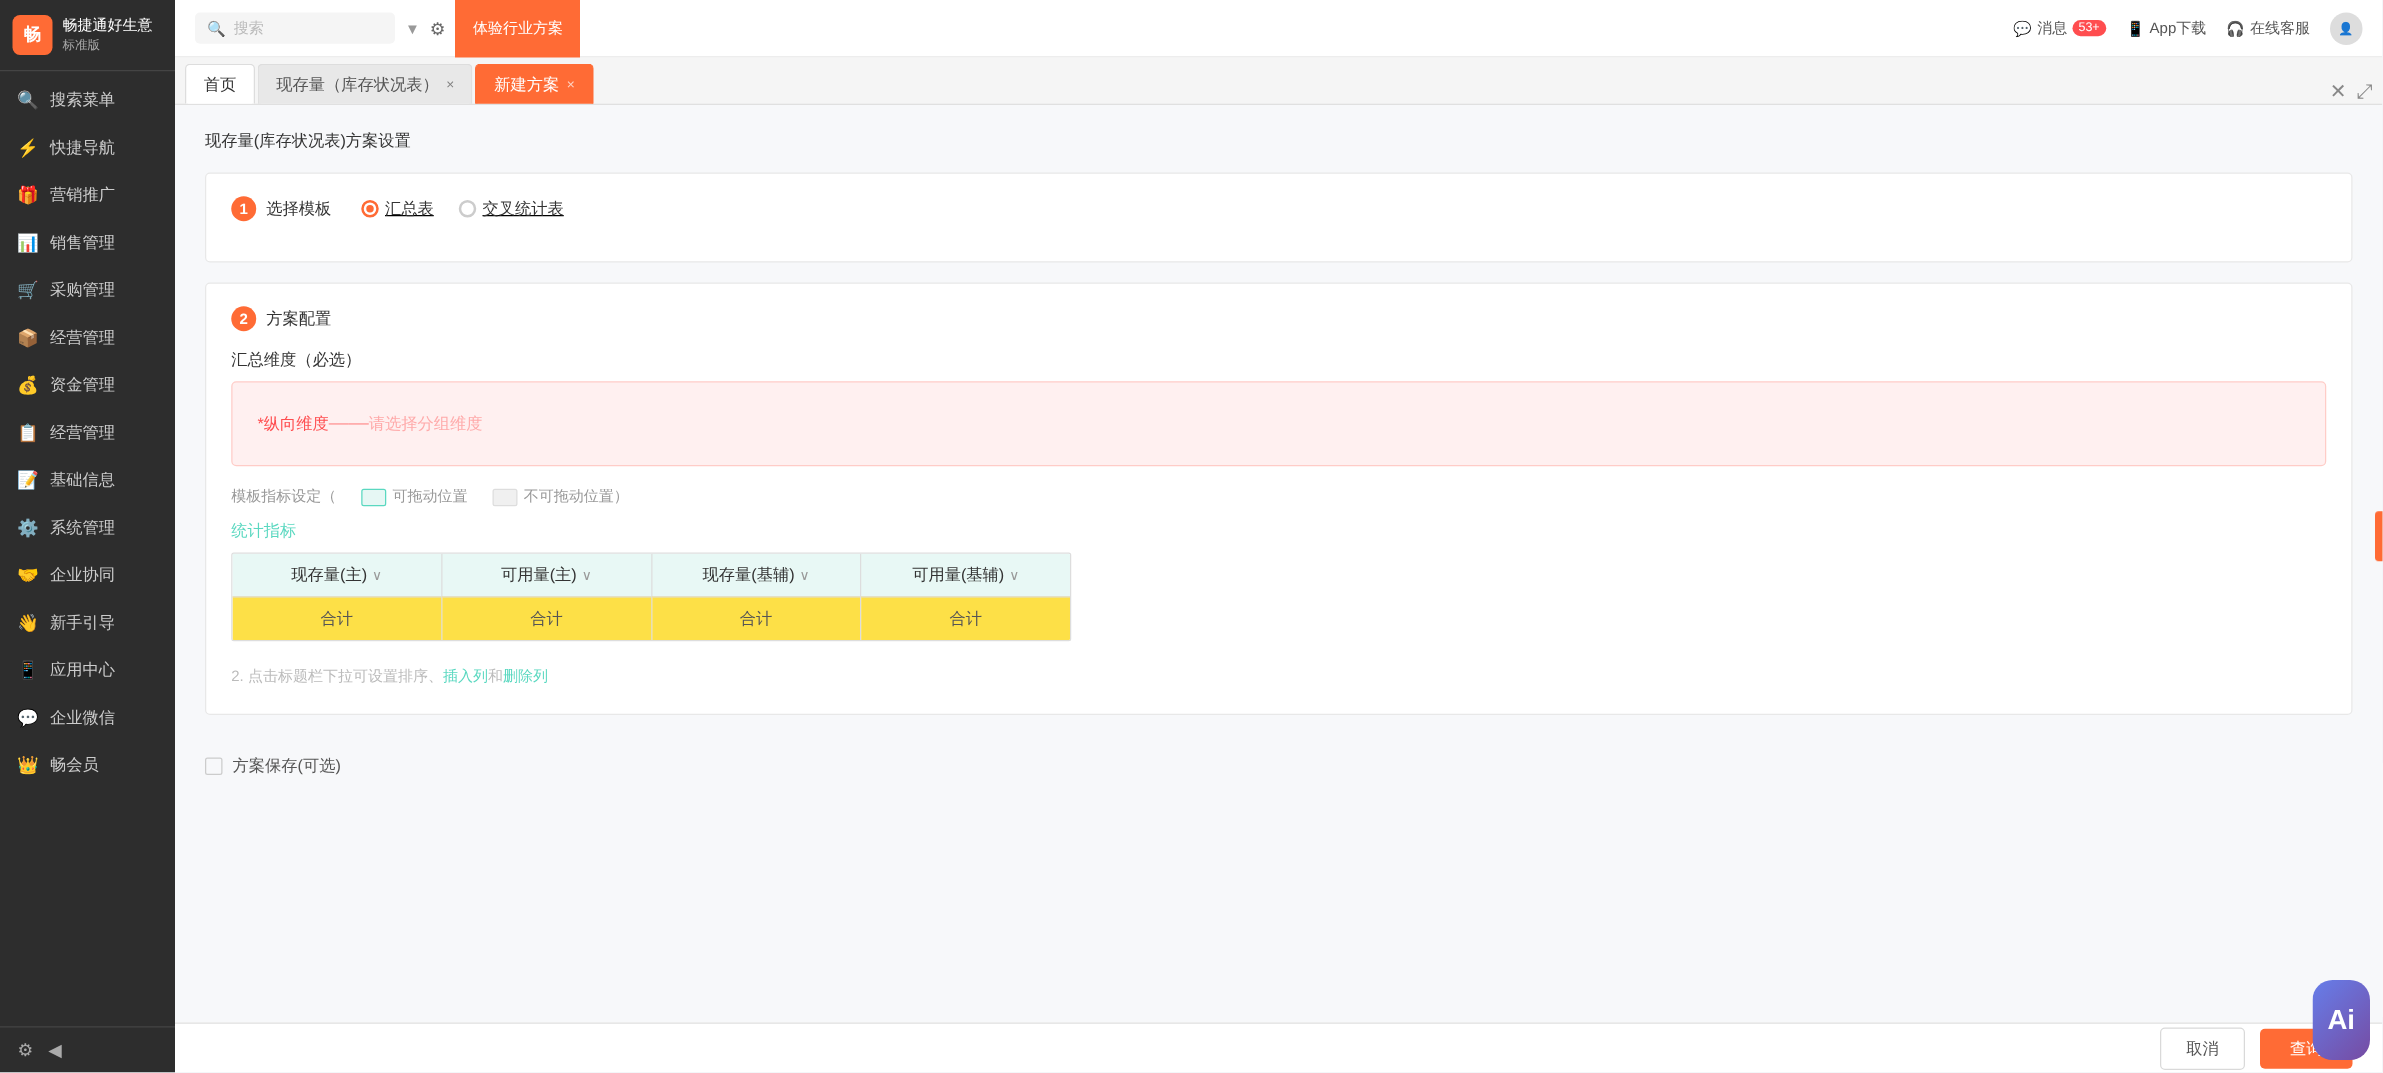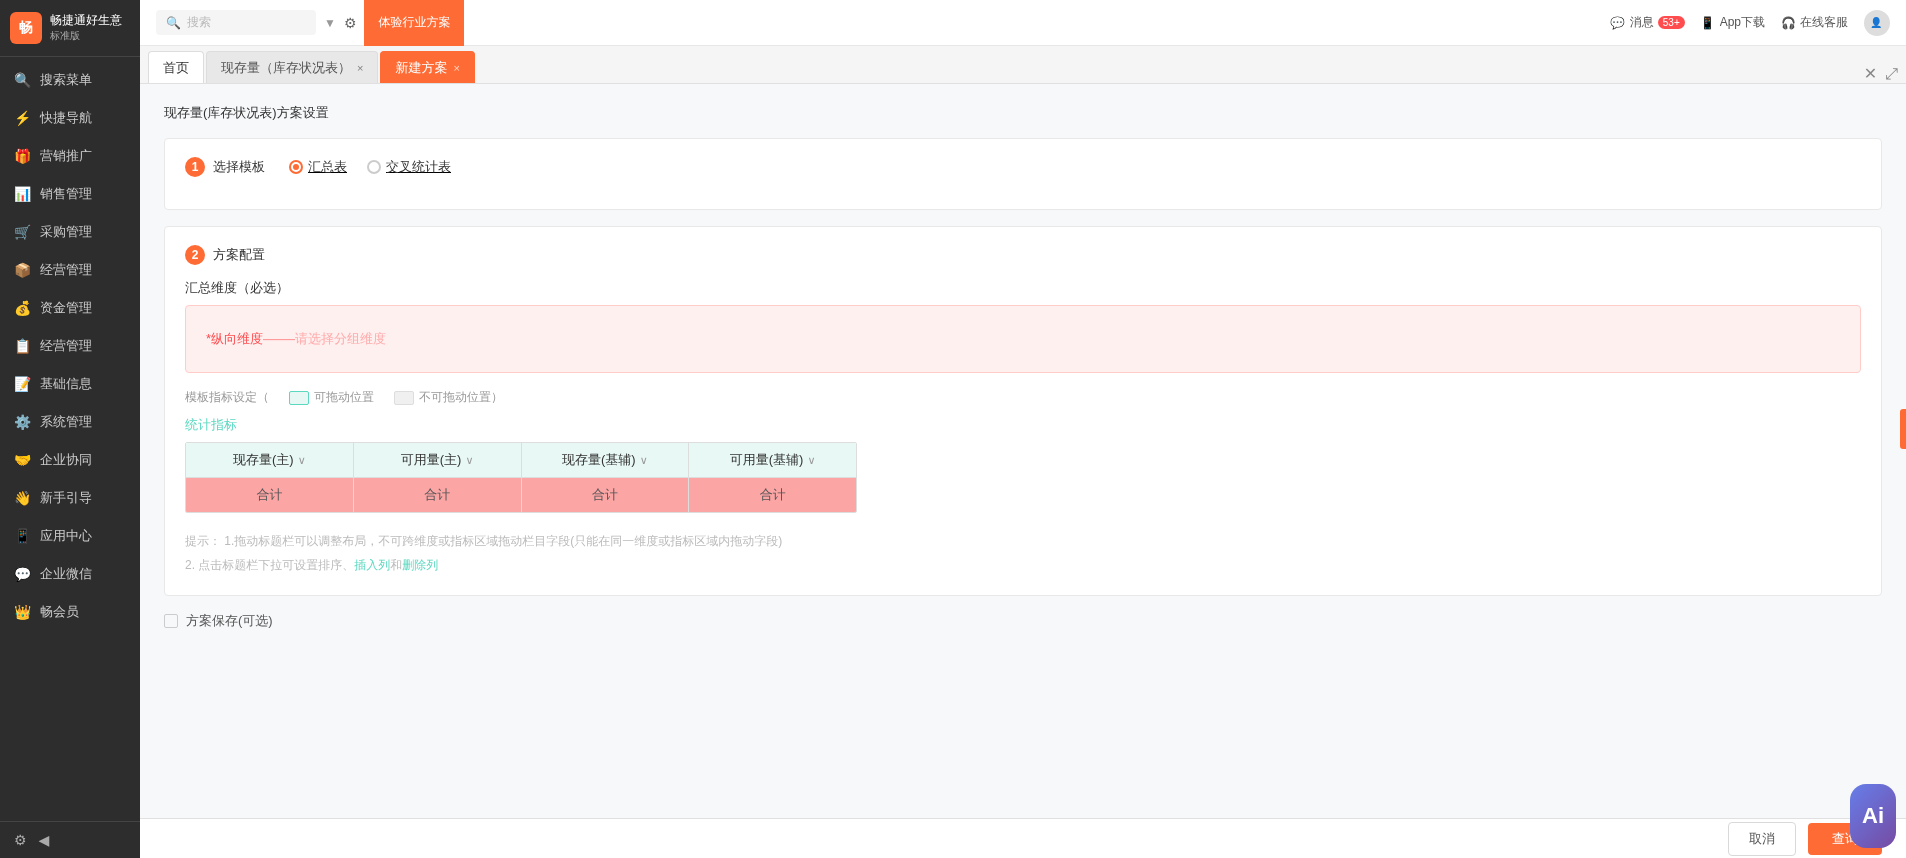--- a/index.html
+++ b/index.html
@@ -165,27 +165,27 @@
     .stats-table-header { display: flex; background: #e8f8f5; }
     .stats-table-row { display: flex; }
     .stats-col {
       flex: 1; padding: 8px 12px;
       display: flex; align-items: center; gap: 4px;
       border-right: 1px solid #ddd; font-size: 13px; color: #333;
       justify-content: center;
     }
     .stats-col:last-child { border-right: none; }
     .stats-col-arrow { color: #999; font-size: 11px; cursor: pointer; }
-    .stats-table-body .stats-col { border-top: 1px solid #ddd; background: #fca5a5; color: #555; }
+    .stats-table-body .stats-col { border-top: 1px solid #ddd; background: #fde047; color: #555; }
 
     .tips-section { margin-top: 16px; }
     .tips-text { font-size: 12px; color: #bbb; line-height: 2; }
     .tips-link { color: #5ad8c0; }
 
-    .save-section { display: flex; align-items: center; gap: 8px; margin-top: 16px; }
+    .save-section { display: flex; align-items: center; gap: 8px; margin-top: 32px; }
     .save-checkbox {
       width: 14px; height: 14px; border: 1px solid #ccc; border-radius: 2px;
       cursor: pointer; display: inline-block;
     }
     .save-label { font-size: 13px; color: #555; }
 
     
     .footer-bar {
       background: #fff;
       height: 40px;
@@ -425,21 +425,20 @@
           </div>
           <div class="stats-table-row stats-table-body">
             <div class="stats-col">合计</div>
             <div class="stats-col">合计</div>
             <div class="stats-col">合计</div>
             <div class="stats-col">合计</div>
           </div>
         </div>
 
         <div class="tips-section">
-          <div class="tips-text">提示：   1.拖动标题栏可以调整布局，不可跨维度或指标区域拖动栏目字段(只能在同一维度或指标区域内拖动字段)</div>
           <div class="tips-text">2. 点击标题栏下拉可设置排序、<span class="tips-link">插入列</span>和<span class="tips-link">删除列</span></div>
         </div>
       </div>
     </div>
 
     <div class="save-section">
       <div class="save-checkbox"></div>
       <span class="save-label">方案保存(可选)</span>
     </div>
   </div>

